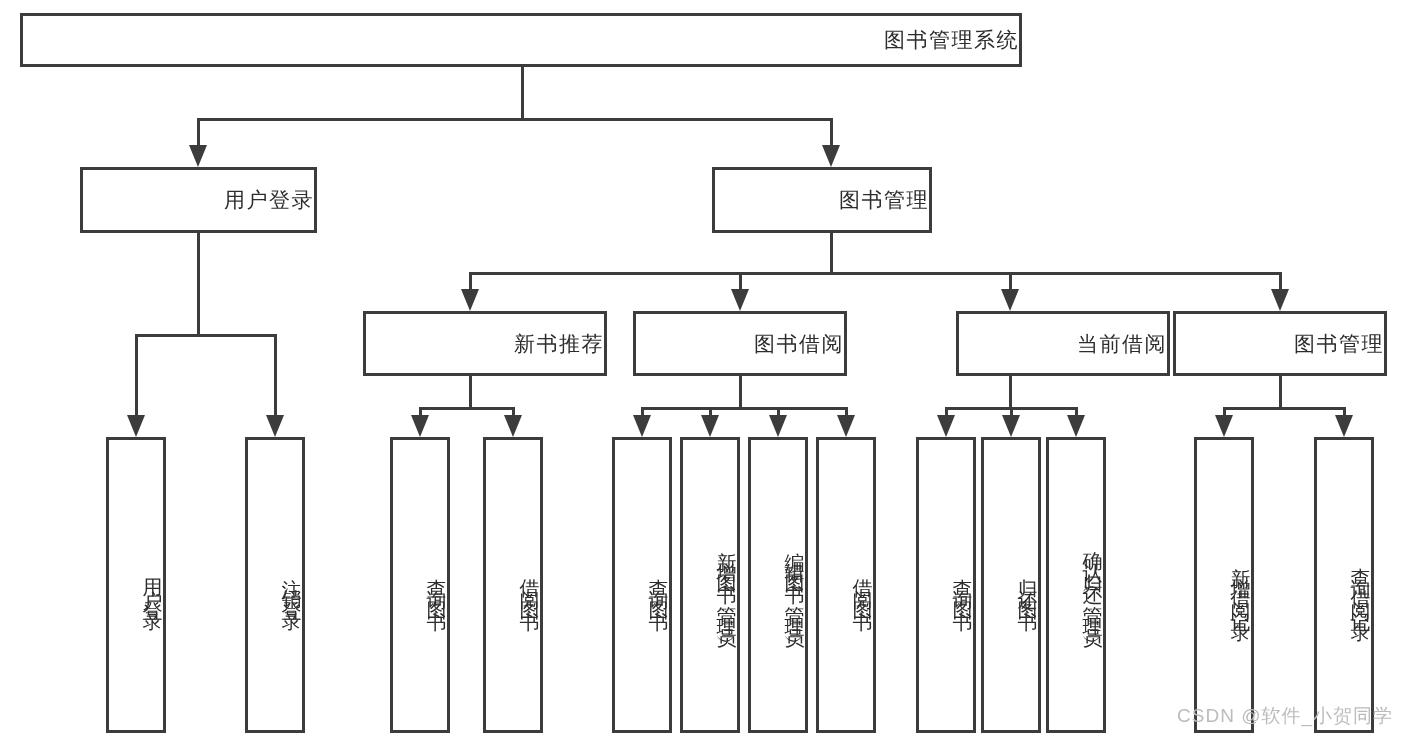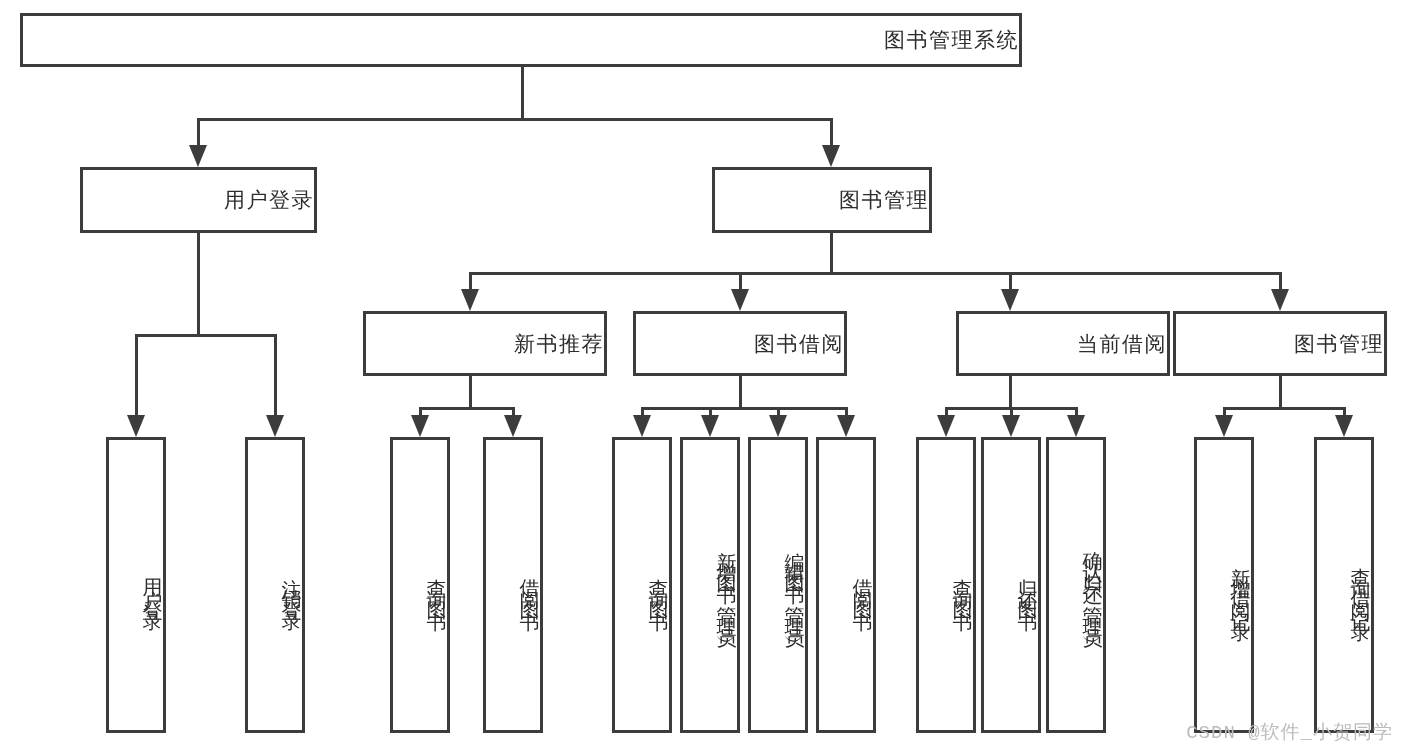--- a/index.html
+++ b/index.html
@@ -39,27 +39,26 @@
   .tri{
     position:absolute;
     width:0;height:0;
     border-left:9px solid transparent;
     border-right:9px solid transparent;
     border-top:22px solid var(--line,#3c3c3c);
     z-index:1;
   }
   .watermark{
     position:absolute;
-    right:12px;bottom:2px;
+    right:12px;bottom:18px;
     font-size:19px;
     letter-spacing:1px;
     color:var(--wm,#bcbcbc);
     z-index:5;
     white-space:nowrap;
-    font-family:Liberation Mono, monospace;
   }
 </style>
 </head>
 <body>
 
 <div class="canvas" id="diagram-canvas" style="--line: #3c3c3c; --text: #2d2d2d; --bg: #ffffff; --wm: #bcbcbc;">
   <div class="watermark">CSDN @软件_小贺同学</div>
 <div class="node h" style="left: 20px; top: 13px; width: 1002px; height: 54px;">
       <span>图书管理系统</span>
     </div>

